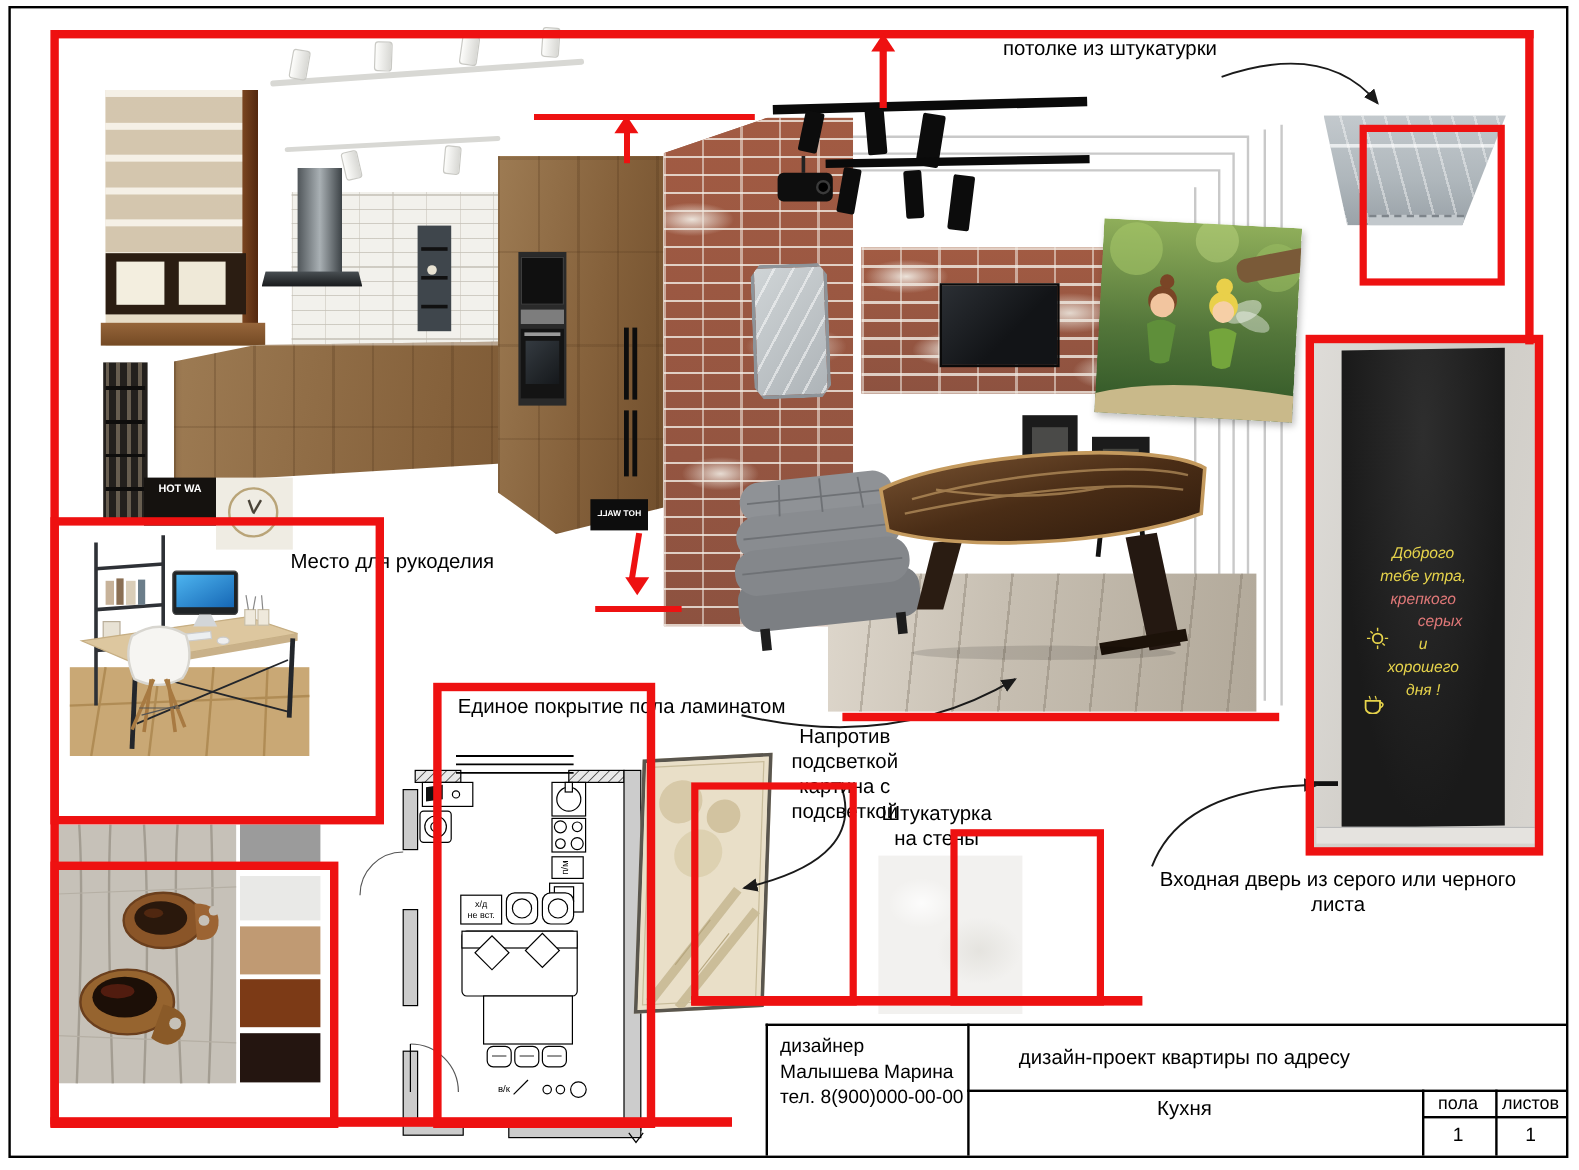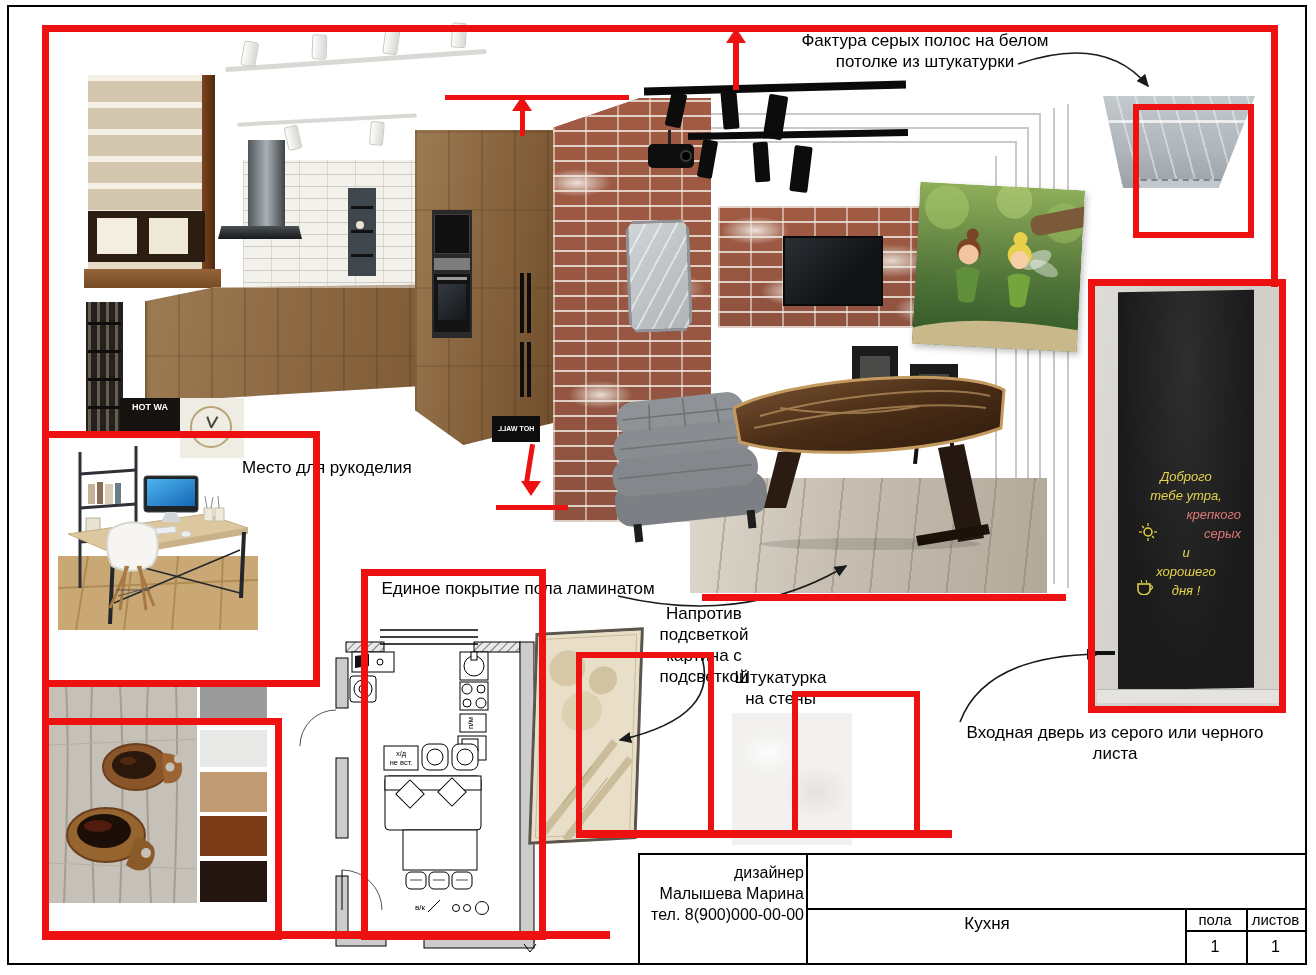--- a/index.html
+++ b/index.html
@@ -2,21 +2,21 @@
 <html><head>
 <meta charset="utf-8">
 <style>
   html,body{margin:0;padding:0;background:#fff;}
   .page{position:relative;width:1316px;height:975px;background:#fff;overflow:hidden;
         font-family:"Liberation Sans",sans-serif;color:#000;}
   .abs{position:absolute;}
   
   .sheet-border{left:7px;top:5px;width:1300px;height:960px;border:2px solid #000;box-sizing:border-box;}
   .bline{background:#000;}
-  .tb-text{font-size:16px;line-height:21px;text-align:right;}
+  .tb-text{font-size:16px;line-height:21px;text-align:left;margin-left:10px;}
   .tb-mid{font-size:17px;text-align:center;}
   .tb-small{font-size:15px;text-align:center;}
   
   .red{background:#ee1111;}
   .redbox{border:7px solid #ee1111;box-sizing:border-box;background:transparent;}
   .redbox6{border:6px solid #ee1111;box-sizing:border-box;background:transparent;}
   .red-tri-up{width:0;height:0;border-left:10px solid transparent;border-right:10px solid transparent;border-bottom:15px solid #ee1111;}
   .red-tri-down{width:0;height:0;border-left:10px solid transparent;border-right:10px solid transparent;border-top:15px solid #ee1111;}
   
   .note{font-size:17px;line-height:21px;text-align:center;color:#000;z-index:45;}
@@ -43,21 +43,21 @@
      radial-gradient(ellipse 40px 30px at 30% 30%,rgba(255,255,255,.8),transparent 70%),
      radial-gradient(ellipse 50px 40px at 70% 60%,rgba(220,218,212,.6),transparent 70%),
      #f2f1ef;}
   .concrete{background-image:
      repeating-linear-gradient(75deg,rgba(255,255,255,.4) 0 2px,transparent 2px 18px),
      linear-gradient(180deg,#c3c9cd,#aeb6bb 60%,#9aa2a8);}
   .trackbar{background:#d8d8d4;border-radius:2px;}
   .wspot{background:linear-gradient(90deg,#fdfdfb,#d8d8d4);border:1px solid #c9c9c4;border-radius:3px;}
   .bspot{background:#0c0c0c;border-radius:2px;}
   .chalk{font-style:italic;font-size:13px;line-height:19px;text-align:center;}
-  .cy{color:#e6d34b;} .cr{color:#e07878;text-align:right;}
+  .cy{color:#e6d34b;} .cr{color:#e07878;}
   .mirrored{transform:scaleX(-1);}
 </style>
 </head>
 <body>
 
 <div class="page">
 
   <div class="abs sheet-border"></div>
 
   <div class="abs" style="left:225px;top:38px;width:262px;height:46px;transform:rotate(-4deg);z-index:6;">
@@ -322,21 +322,21 @@
 
   <div class="abs concrete" style="left:1103px;top:96px;width:152px;height:92px;clip-path:polygon(0 0,100% 0,76% 100%,13% 100%);z-index:6;">
     <div class="abs" style="left:25%;bottom:0;width:52%;height:9px;background:#c2c8cc;border-top:2px dashed #7d848a;box-sizing:border-box;"></div>
     <div class="abs" style="left:0;top:26%;width:100%;height:3px;background:rgba(255,255,255,.7);"></div>
   </div>
 
   <div class="abs" style="left:1095px;top:283px;width:186px;height:424px;background:linear-gradient(100deg,#dedcd8,#cfccc6 50%,#d8d5d0);z-index:6;">
     <div class="abs" style="left:23px;top:8px;width:136px;height:398px;background:radial-gradient(ellipse at 50% 18%,#2e2e2e,#1a1a1a 70%);transform:skewY(-1deg);"></div>
     <div class="abs" style="left:2px;bottom:4px;width:182px;height:14px;background:#e5e3df;border-top:1px solid #bbb;box-sizing:border-box;"></div>
     <div class="abs" style="left:0;top:368px;width:20px;height:4px;background:#111;"></div>
-    <div class="abs chalk" style="left:36px;top:184px;width:110px;">
+    <div class="abs chalk" style="left:36px;top:168px;width:110px;">
       <div class="cy">Доброго</div>
       <div class="cy">тебе утра,</div>
       <div class="cr">крепкого</div>
       <div class="cr" style="padding-left:28px;">серых</div>
       <div class="cy">и</div>
       <div class="cy">хорошего</div>
       <div class="cy">дня !</div>
     </div>
     <svg class="abs" style="left:44px;top:240px;" width="18" height="18">
       <circle cx="9" cy="9" r="4" fill="none" stroke="#e6d34b" stroke-width="1.5"></circle>
@@ -506,21 +506,20 @@
     </defs>
     <g fill="none" stroke="#1a1a1a" stroke-width="1.6">
       <path d="M 1018,64 Q 1105,34 1148,86" marker-end="url(#ah)"></path>
       <path d="M 618,596 Q 745,626 846,566" marker-end="url(#ah)"></path>
       <path d="M 700,652 Q 724,716 620,740" marker-end="url(#ah)"></path>
       <path d="M 960,722 Q 985,656 1098,654" marker-end="url(#ah)"></path>
     </g>
   </svg>
 
   <div class="abs note" style="left:795px;top:30px;width:260px;">
-    <div>Фактура серых полос на белом</div>
     <div>потолке из штукатурки</div>
   </div>
   <div class="abs note" style="left:242px;top:457px;white-space:nowrap;">Место для рукоделия</div>
   <div class="abs note" style="left:378px;top:551px;width:280px;margin-top:27px;">
     <div>Единое покрытие пола ламинатом</div>
   </div>
   <div class="abs note" style="left:628px;top:603px;width:152px;">
     <div>Напротив подсветкой</div>
     <div>картина с подсветкой</div>
   </div>
@@ -561,19 +560,20 @@
   <div class="abs bline" style="left:806px;top:908px;width:499px;height:2px;z-index:30;"></div>
   <div class="abs bline" style="left:1185px;top:908px;width:2px;height:55px;z-index:30;"></div>
   <div class="abs bline" style="left:1246px;top:908px;width:2px;height:55px;z-index:30;"></div>
   <div class="abs bline" style="left:1185px;top:930px;width:120px;height:2px;z-index:30;"></div>
 
   <div class="abs tb-text" style="left:640px;top:862px;width:164px;z-index:31;">
     <div>дизайнер</div>
     <div>Малышева Марина</div>
     <div>тел. 8(900)000-00-00</div>
   </div>
+  <div class="abs tb-mid" style="left:812px;top:872px;width:350px;z-index:31;">дизайн-проект квартиры по адресу</div>
   <div class="abs tb-mid" style="left:812px;top:914px;width:350px;z-index:31;">Кухня</div>
   <div class="abs tb-small" style="left:1186px;top:911px;width:58px;z-index:31;">пола</div>
   <div class="abs tb-small" style="left:1247px;top:911px;width:57px;z-index:31;">листов</div>
   <div class="abs tb-small" style="left:1186px;top:938px;width:58px;font-size:16px;z-index:31;">1</div>
   <div class="abs tb-small" style="left:1247px;top:938px;width:57px;font-size:16px;z-index:31;">1</div>
 
 </div>
 
 </body></html>

